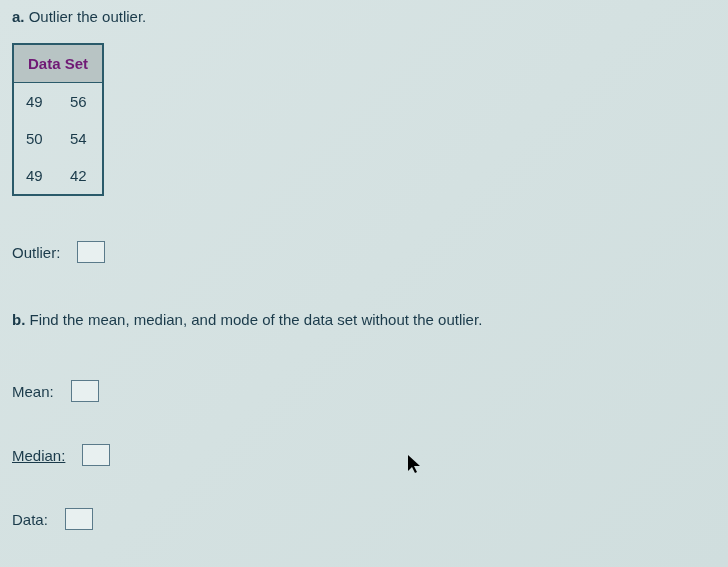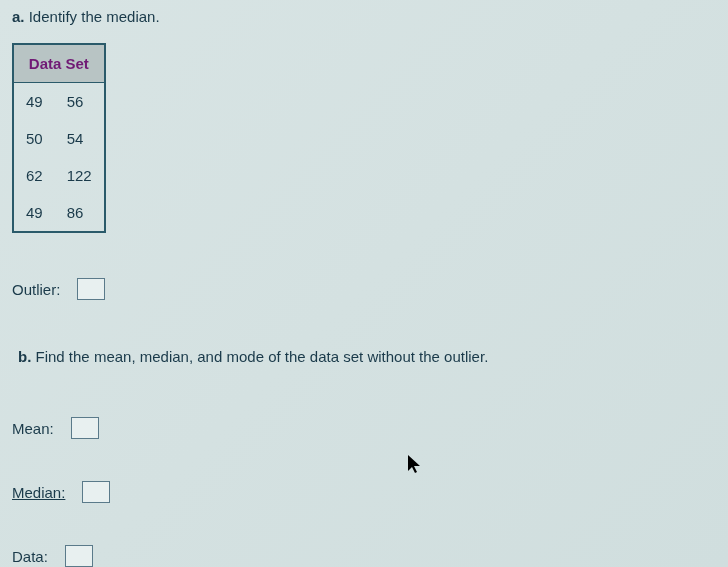--- a/index.html
+++ b/index.html
@@ -75,59 +75,54 @@
       height: 22px;
       border: 1px solid #5a7a8a;
       background: #e8f0f0;
       font-size: 14px;
       text-align: center;
       color: #1a3a4a;
     }
     .part-b {
       margin-bottom: 52px;
       color: #1a3a4a;
-      margin-left: 6px;
     }
     .cursor {
       position: absolute;
       left: 408px;
       top: 455px;
       pointer-events: none;
     }
   </style>
 </head>
 <body>
 
 <div class="question-text">
   <span class="question-label">a.</span>
-  <span>Identify the median.</span>
+  <span>Outlier the outlier.</span>
 </div>
 
 <table class="data-table">
   <thead>
     <tr>
       <th colspan="2">Data Set</th>
     </tr>
   </thead>
   <tbody>
     <tr>
       <td>49</td>
       <td>56</td>
     </tr>
     <tr>
       <td>50</td>
       <td>54</td>
     </tr>
     <tr>
-      <td>62</td>
-      <td>122</td>
-    </tr>
-    <tr>
       <td>49</td>
-      <td>86</td>
+      <td>42</td>
     </tr>
   </tbody>
 </table>
 
 <div class="input-row outlier">
   <span>Outlier:</span>
   <input type="text" class="answer-input" value="" style="">
 </div>
 
 <div class="part-b">

